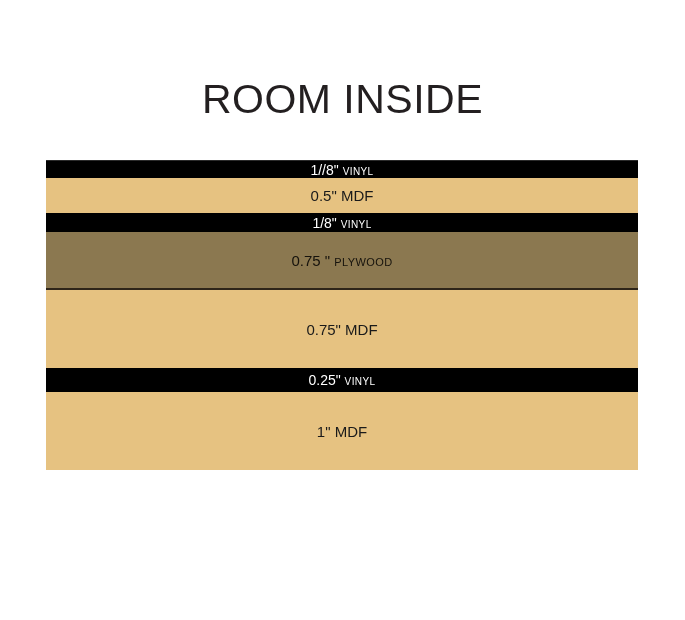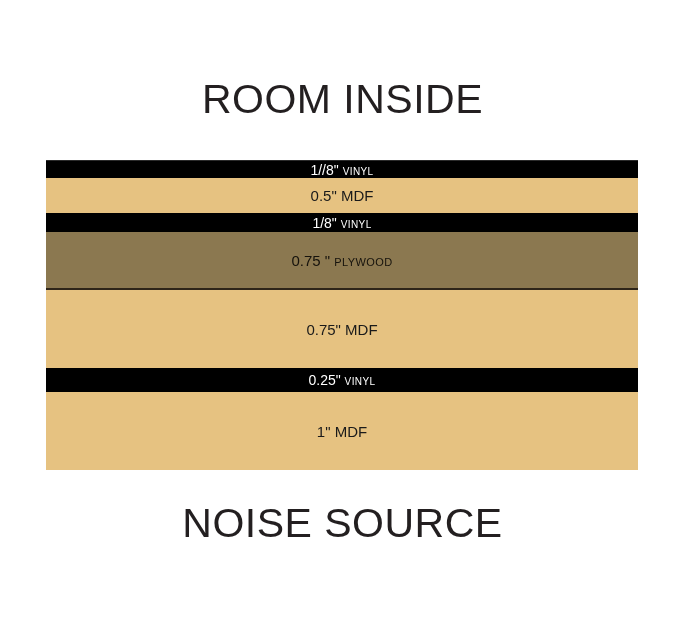--- a/index.html
+++ b/index.html
@@ -142,15 +142,14 @@
     <div class="layer vinyl" id="layer-vinyl-3">
       <span class="layer-label"><span>0.25"</span><span>&nbsp;</span><span class="mat">Vinyl</span></span>
     </div>
 
     <div class="layer mdf" id="layer-mdf-3">
       <span class="layer-label"><span>1"</span><span>&nbsp;</span><span>MDF</span></span>
     </div>
 
   </div>
 
-  <div class="heading" id="title-bottom">NOISE SOURCE</div>
 
 </div>
 
 </body></html>

